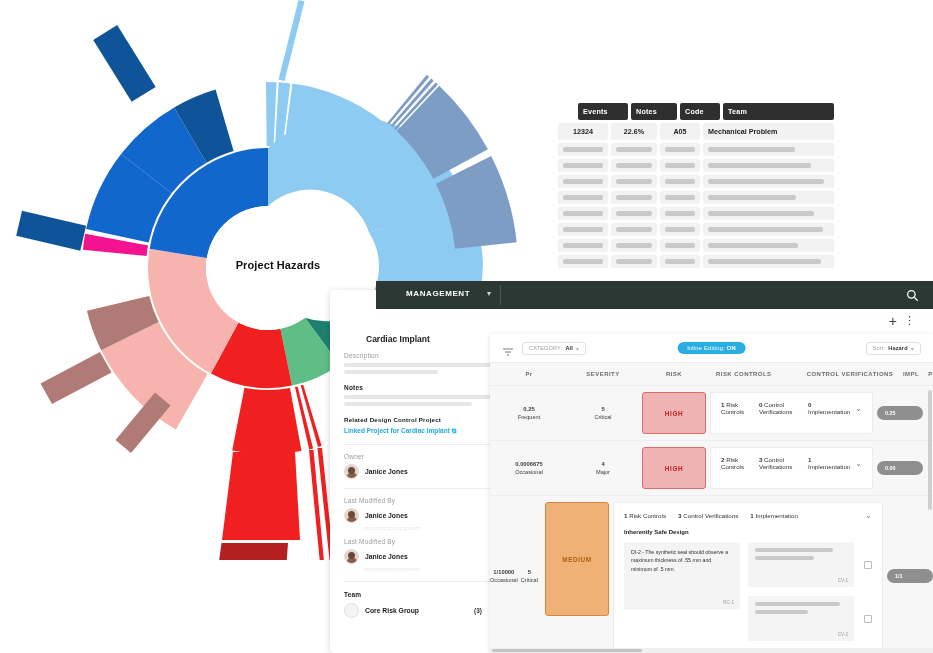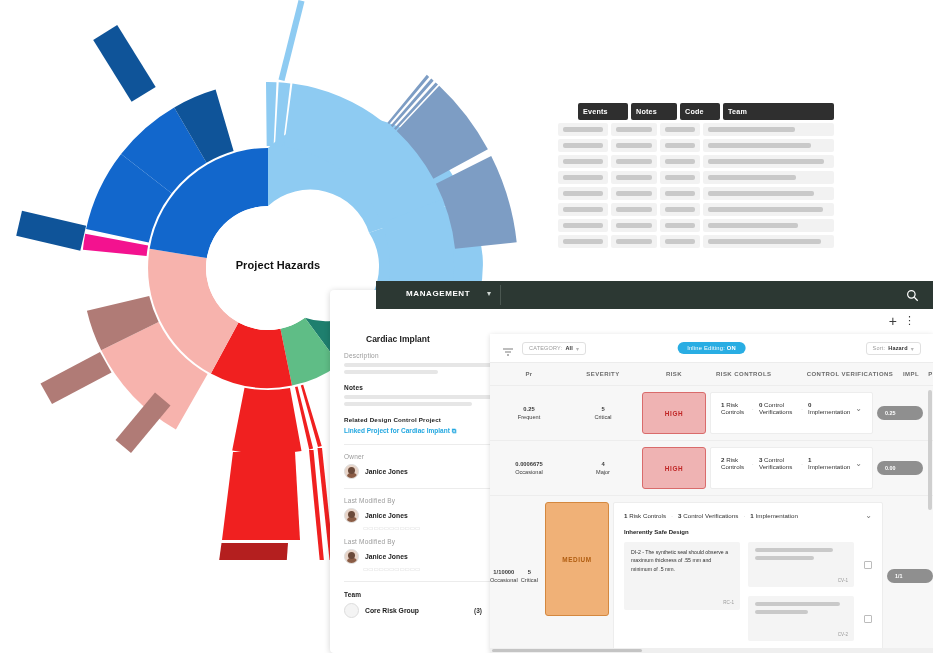--- a/index.html
+++ b/index.html
@@ -188,20 +188,26 @@
     </svg>
     <div class="sb-center-label">Project Hazards</div>
   </div>
 
   <div class="events-table">
     <div class="ev-head">
       <div class="ev-h-events">Events</div>
       <div class="ev-h-prob">Notes</div>
       <div class="ev-h-code">Code</div>
       <div class="ev-h-term">Team</div>
+    </div>
+    <div class="ev-row">
+      <div class="c ev-c-events">12324</div>
+      <div class="c ev-c-prob">22.6%</div>
+      <div class="c ev-c-code">A05</div>
+      <div class="c term">Mechanical Problem</div>
     </div>
     <div id="skeleton-rows">
         <div class="sk-row">
           <div class="sk-cell sk-events">
             <div class="sk-bar" style="width:100%"></div>
           </div>
           <div class="sk-cell sk-prob">
             <div class="sk-bar" style="width:100%"></div>
           </div>
           <div class="sk-cell sk-code">

